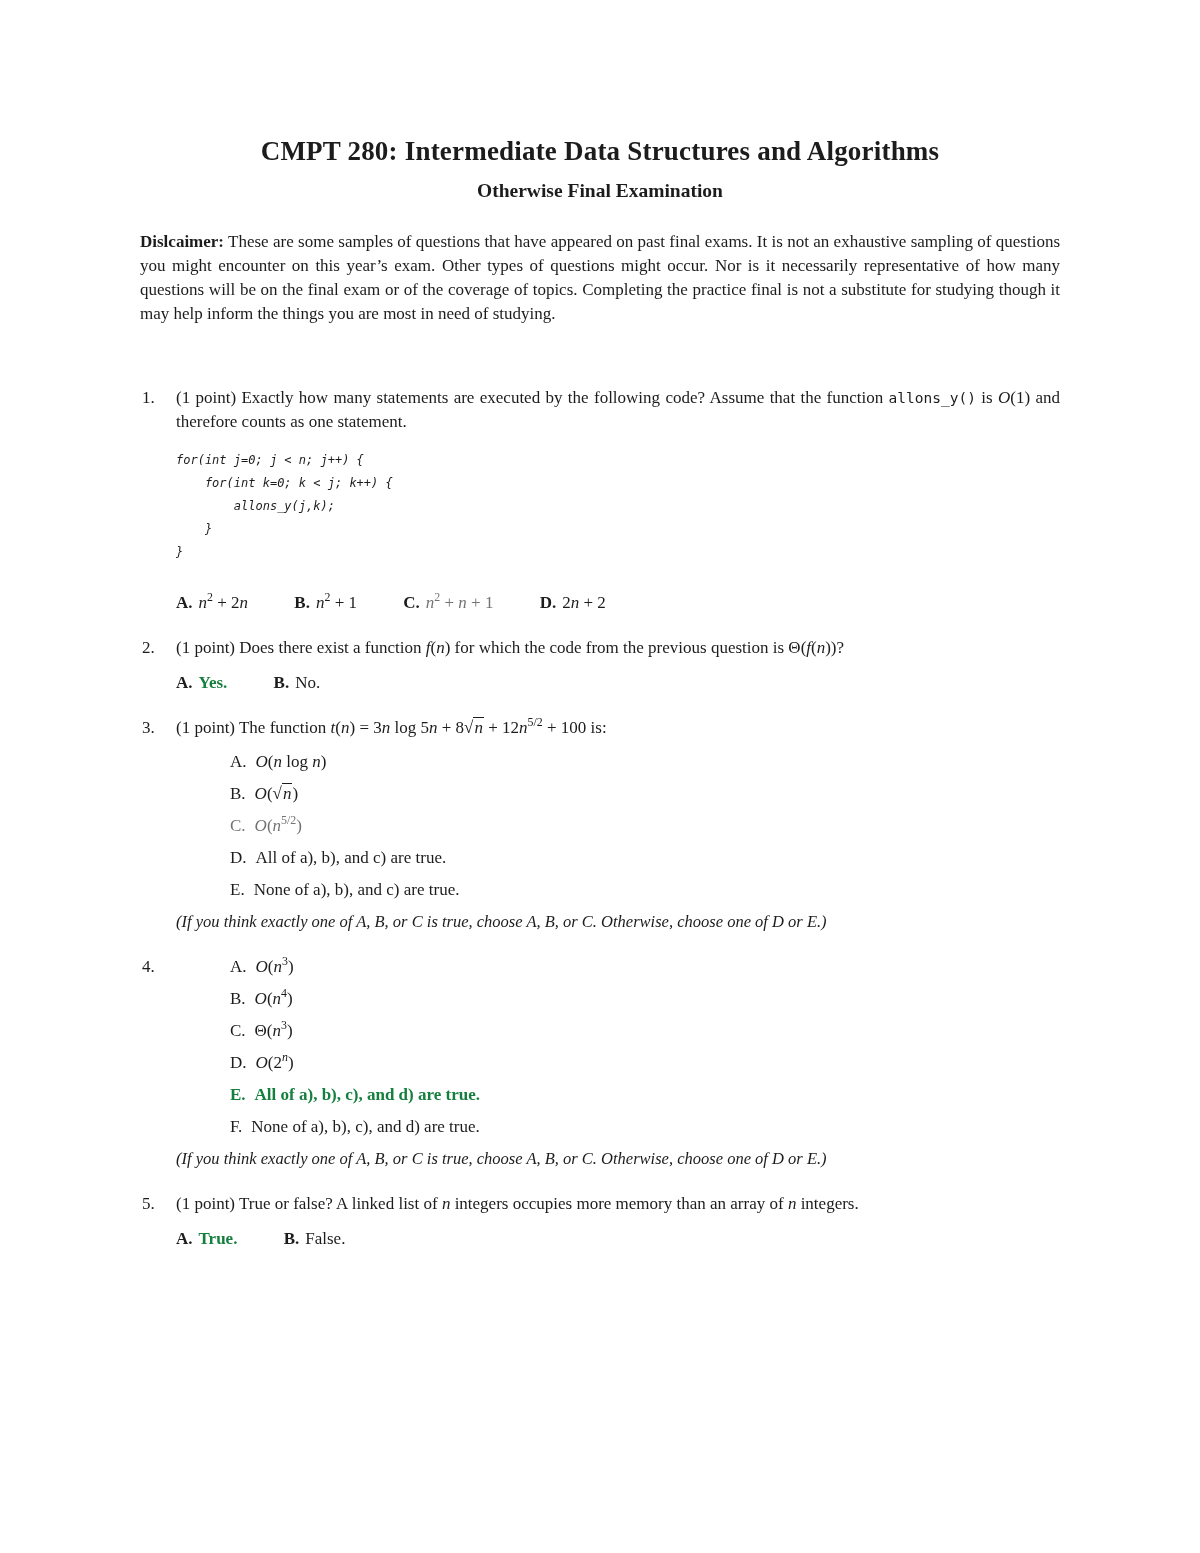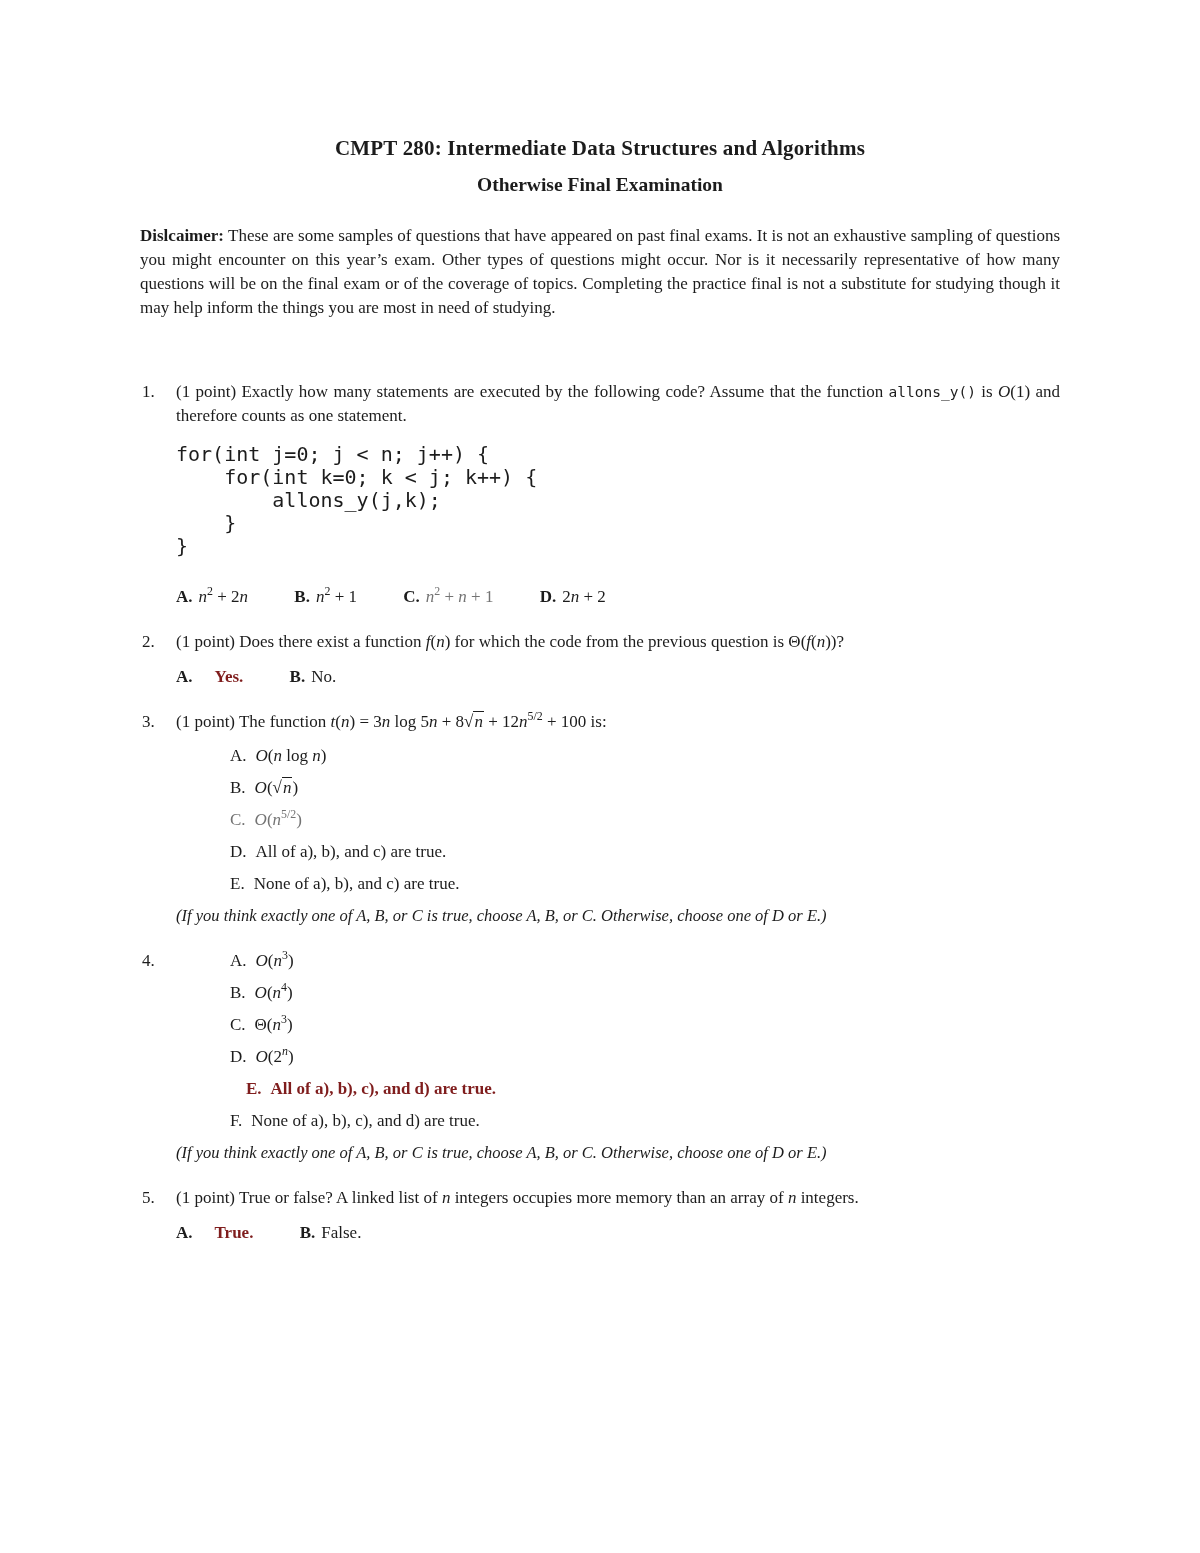--- a/index.html
+++ b/index.html
@@ -11,21 +11,21 @@
     color: #1c1c1c;
     -webkit-font-smoothing: antialiased;
   }
   .page {
     width: 1200px;
     min-height: 1553px;
     padding: 136px 140px 60px 140px;
     background: #ffffff;
   }
   .title {
-    font-size: 21px;
+    font-size: 27px;
     font-weight: bold;
     text-align: center;
     letter-spacing: 0.2px;
   }
   .subtitle {
     font-size: 19.5px;
     font-weight: bold;
     text-align: center;
     margin-top: 13px;
   }
@@ -53,24 +53,25 @@
     font-size: 17px;
     line-height: 24px;
     text-align: justify;
   }
   .mono {
     font-family: "DejaVu Sans Mono", "Liberation Mono", monospace;
     font-size: 14.5px;
   }
   .code {
     font-family: "DejaVu Sans Mono", "Liberation Mono", monospace;
-    font-size: 20px;
+    font-size: 12px;
     line-height: 23px;
     margin: 15px 0 27px 0;
     white-space: pre;
+    font-style: italic;
   }
   .choices-inline {
     margin-top: 11px;
     font-size: 17px;
     line-height: 24px;
   }
   .choice { margin-right: 42px; white-space: nowrap; }
   .clabel { font-weight: bold; margin-right: 6px; }
   .options { margin: 10px 0 8px 54px; }
   .option {
@@ -85,21 +86,21 @@
     line-height: 24px;
     font-style: italic;
   }
   sup {
     font-size: 70%;
     vertical-align: super;
     line-height: 0;
   }
   .ol { border-top: 1.4px solid currentColor; padding: 0 1px; }
   .red { color: #737373; }
-  .redbold { color: #7f1d1d; font-weight: bold; margin-left: 16px; }
+  .redbold { color: #15803d; font-weight: bold; }
 </style>
 </head>
 <body>
 
 <div class="page">
 
   <h1 class="title">CMPT 280: Intermediate Data Structures and Algorithms</h1>
   <h2 class="subtitle">Otherwise Final Examination</h2>
 
   <p class="disclaimer"><b>Dislcaimer:</b> <span>These are some samples of questions that have appeared on past final exams. It is not an exhaustive sampling of questions you might encounter on this year’s exam. Other types of questions might occur. Nor is it necessarily representative of how many questions will be on the final exam or of the coverage of topics. Completing the practice final is not a substitute for studying though it may help inform the things you are most in need of studying.</span></p>

